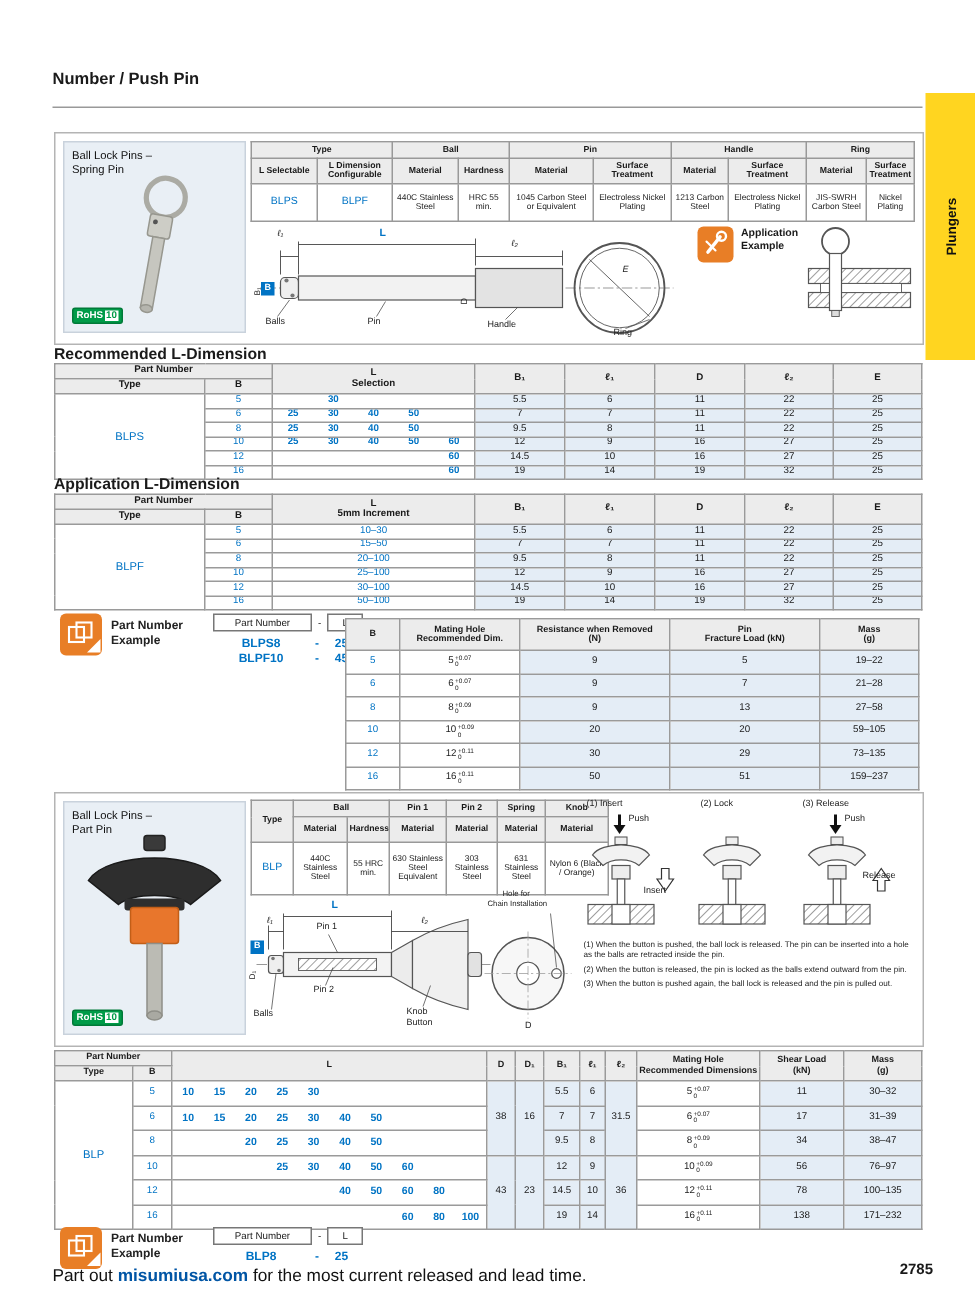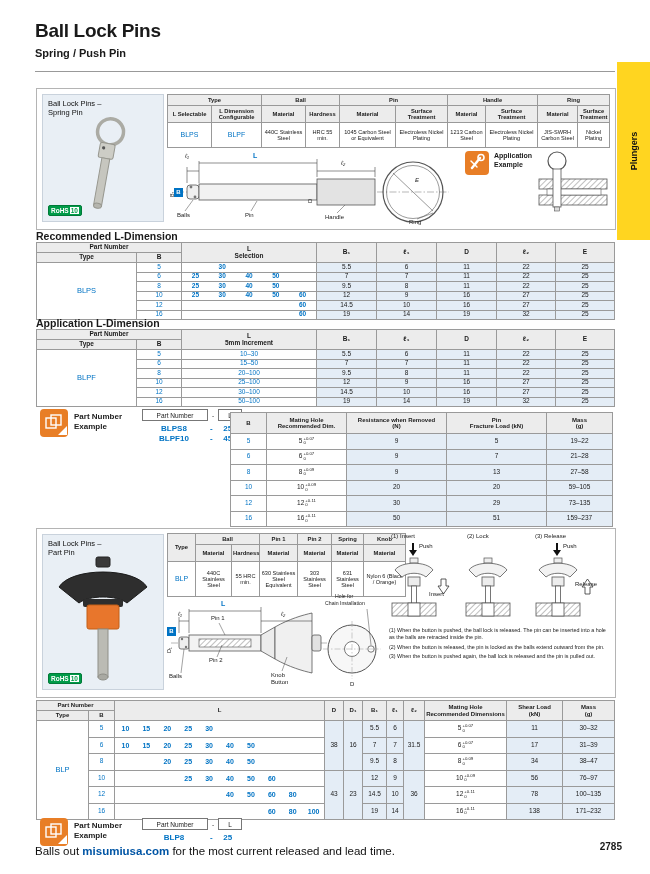--- a/index.html
+++ b/index.html
@@ -83,22 +83,21 @@
   .footer{position:absolute;left:35px;top:845px;font-size:11.5px;color:#111;}
   .footer .link{color:#0055A5;font-weight:bold;}
   .pageno{position:absolute;right:28px;top:841px;font-size:10px;font-weight:bold;}
   svg{display:block;}
 </style>
 </head>
 <body>
 
 <div id="page">
 
-  <div class="h1">Ball Lock Pins</div>
-  <div class="h2">Spring / Push Pin</div>
+  <div class="h2">Number / Push Pin</div>
   <div class="rule"></div>
 
   <div class="side-tab">
     <span>Plungers</span>
   </div>
 
   <div class="sec" id="sec1">
     <div class="imgbox">
       <div class="imgtitle">
         <span>Ball Lock Pins –</span><br>
@@ -984,17 +983,17 @@
       </div>
       <div class="pnvals bl">
         <span class="w1">BLP8</span>
           <span>-</span>
           <span class="w2">25</span>
       </div>
     </div>
   </div>
 
   <div class="footer">
-    <span>Balls out </span><span class="link">misumiusa.com</span><span> for the most current released and lead time.</span>
+    <span>Part out </span><span class="link">misumiusa.com</span><span> for the most current released and lead time.</span>
   </div>
   <div class="pageno">2785</div>
 
 </div>
 
 </body></html>

